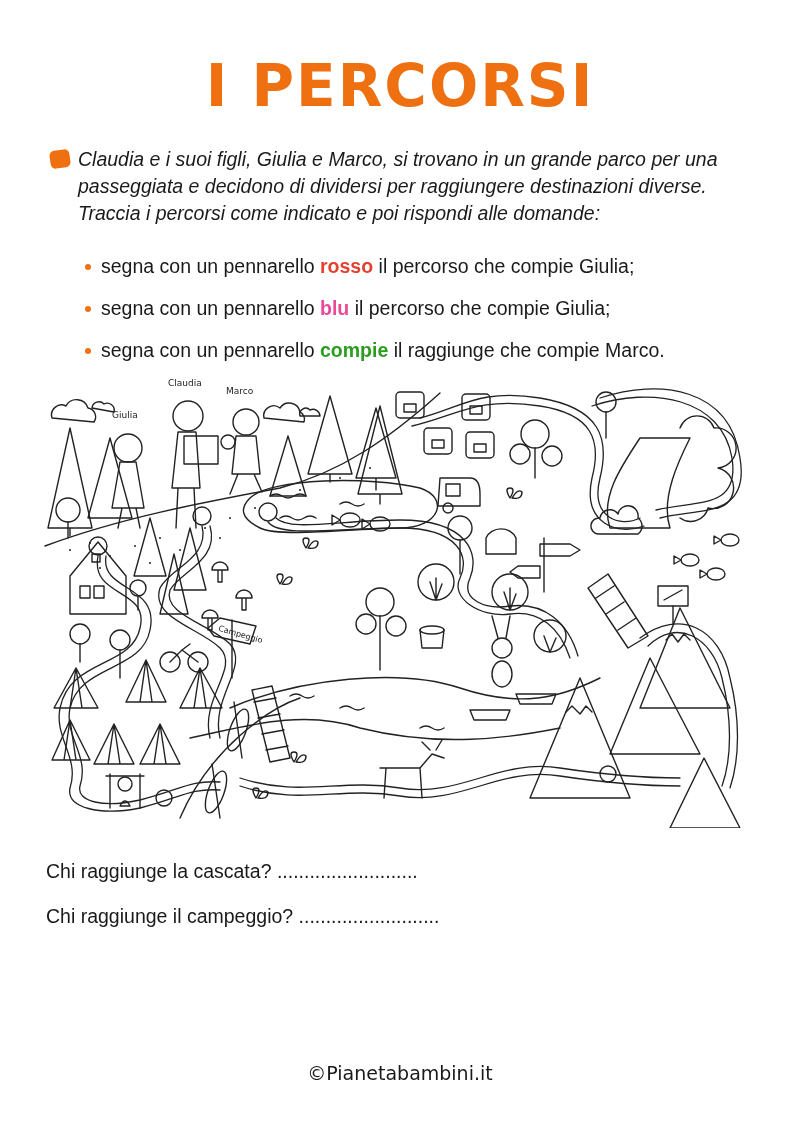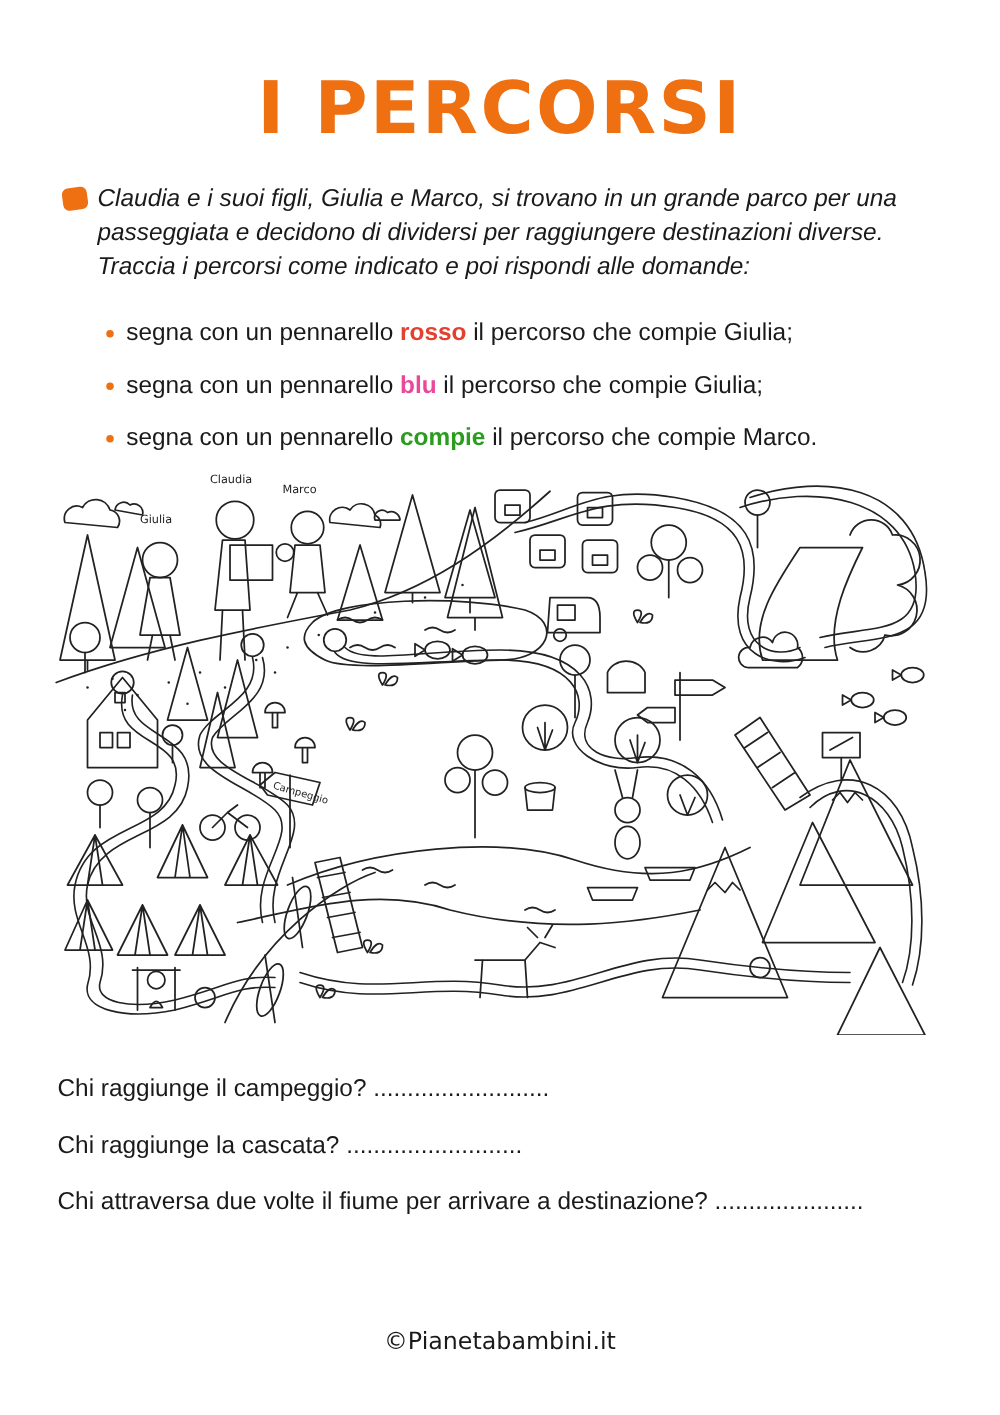--- a/index.html
+++ b/index.html
@@ -32,21 +32,21 @@
   <li class="instr-item">
     <span class="bullet"></span>
     <span>segna con un pennarello </span><span class="kw" style="color:#e4402f">rosso</span><span> il percorso che compie Giulia;</span>
   </li>
   <li class="instr-item">
     <span class="bullet"></span>
     <span>segna con un pennarello </span><span class="kw" style="color:#ec4899">blu</span><span> il percorso che compie Giulia;</span>
   </li>
   <li class="instr-item">
     <span class="bullet"></span>
-    <span>segna con un pennarello </span><span class="kw" style="color:#2a9d1f">compie</span><span> il percorso che compie Marco.</span>
+    <span>segna con un pennarello </span><span class="kw" style="color:#2a9d1f">compie</span><span> il raggiunge che compie Marco.</span>
   </li>
 </ul>
 
 <div class="illustration">
   <svg width="720" height="450" viewBox="0 0 720 450" fill="none" stroke="#222" stroke-width="1.4" stroke-linejoin="round" stroke-linecap="round">
 
     <path d="M5 168 C80 140 160 125 240 110 C300 95 350 60 400 15"></path>
 
     <g>
         <path d="M12 40 a10 10 0 0 1 14 -12 a12 12 0 0 1 22 2 a9 9 0 0 1 6 14 Z"></path>
@@ -387,18 +387,17 @@
     <g>
         <path d="M216 420 q-6 -10 0 -10 q6 0 0 10 Z M218 420 q6 -10 10 -6 q0 8 -10 6 Z"></path>
       </g>
     <g>
         <path d="M470 120 q-6 -10 0 -10 q6 0 0 10 Z M472 120 q6 -10 10 -6 q0 8 -10 6 Z"></path>
       </g>
   </svg>
 </div>
 
 <div class="questions">
+  <p class="question"><span>Chi raggiunge la cascata?</span> <span>..........................</span></p>
   <p class="question"><span>Chi raggiunge il campeggio?</span> <span>..........................</span></p>
-  <p class="question"><span>Chi raggiunge la cascata?</span> <span>..........................</span></p>
-  <p class="question"><span>Chi attraversa due volte il fiume per arrivare a destinazione?</span> <span>......................</span></p>
 </div>
 
 <div class="footer">©Pianetabambini.it</div>
 
 </body></html>

